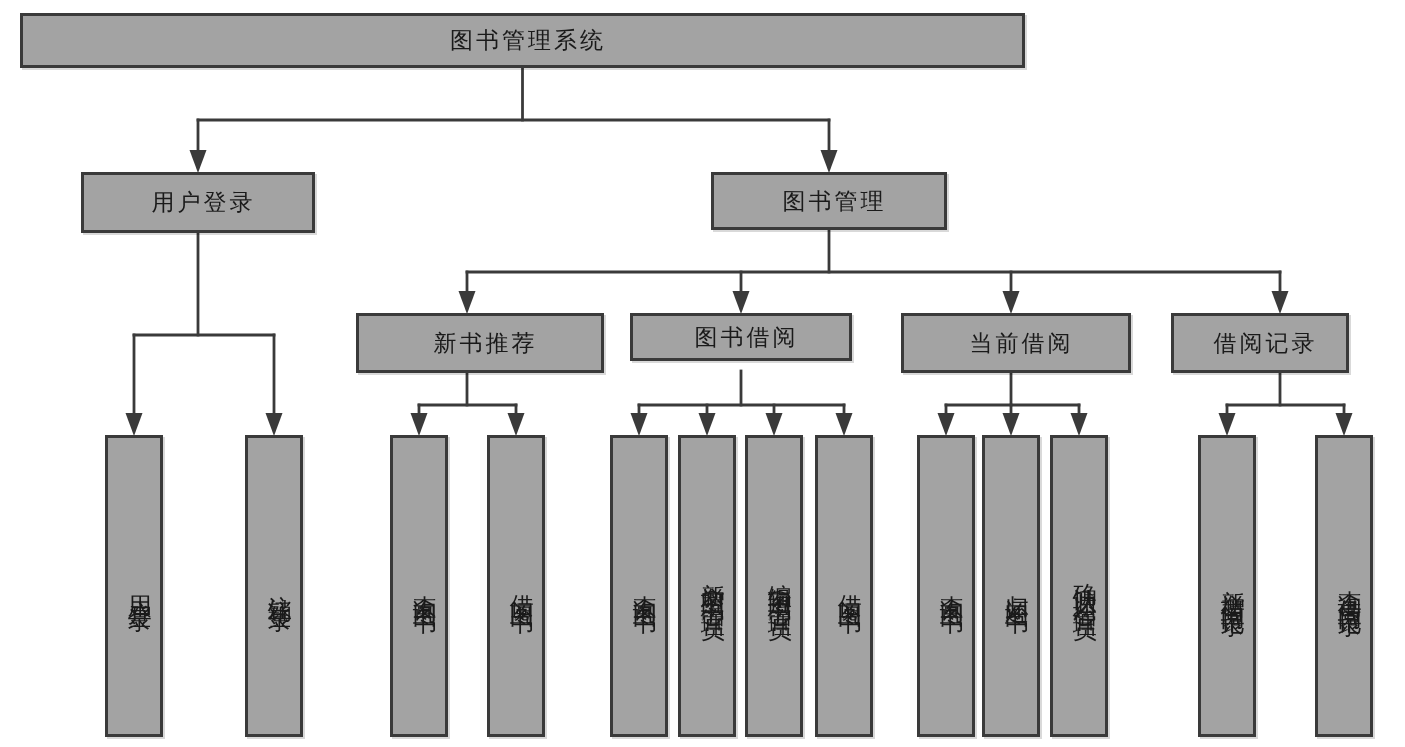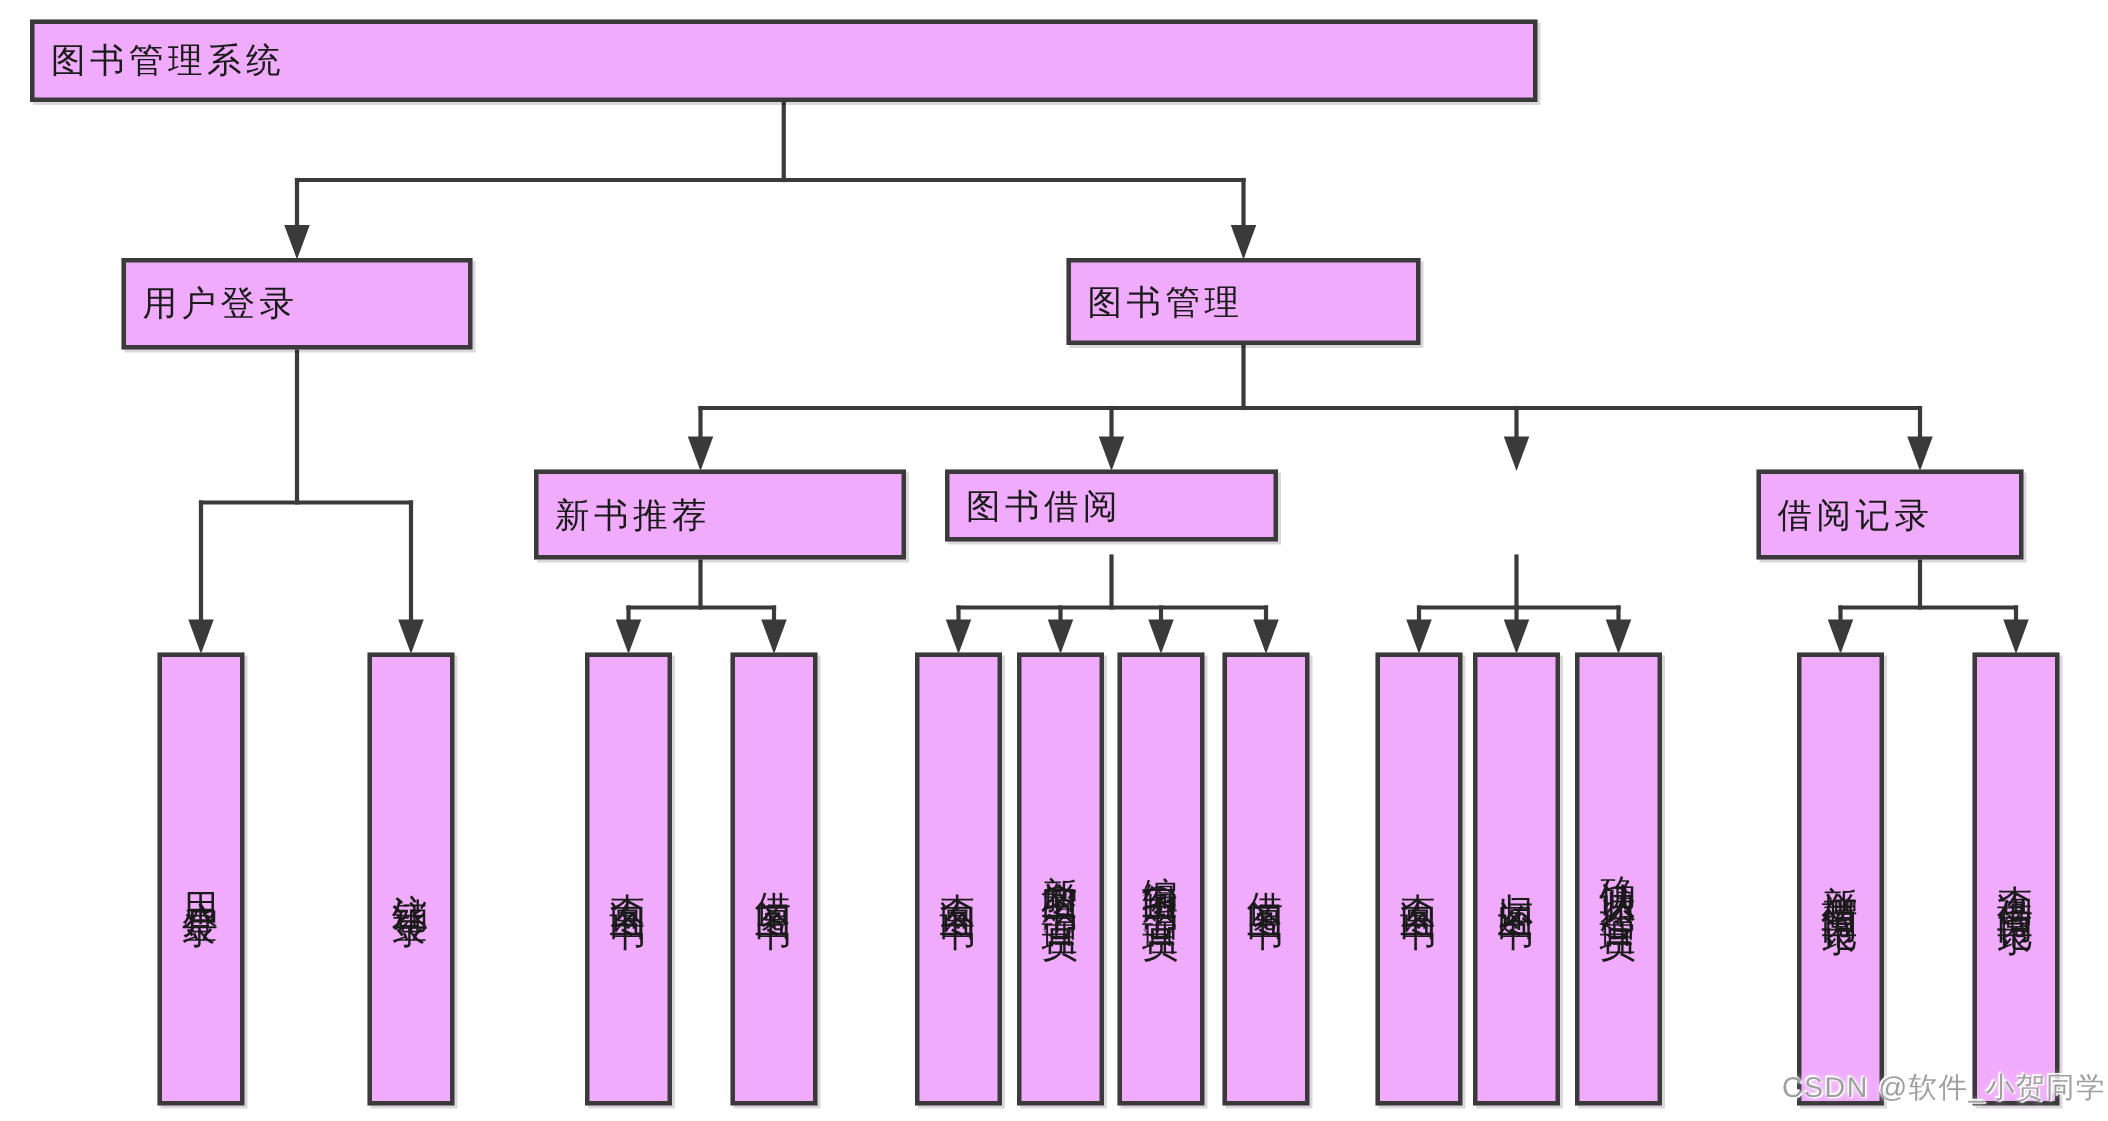--- a/index.html
+++ b/index.html
@@ -5,22 +5,22 @@
   html,body{margin:0;padding:0;background:#ffffff;}
   .canvas{
     position:relative;width:1405px;height:747px;overflow:hidden;
     background:var(--bg,#ffffff);
     font-family:"Liberation Sans","DejaVu Sans",sans-serif;
     color:var(--text,#1a1a1a);
   }
   .connectors{position:absolute;left:0;top:0;z-index:1;}
   .box{
     position:absolute;z-index:2;box-sizing:border-box;
-    display:flex;align-items:center;
-    background:#f0abfc;border:3px solid var(--line,#3a3a3a);
+    display:flex;align-items:center;justify-content:center;
+    background:#a3a3a3;border:3px solid var(--line,#3a3a3a);
     box-shadow:2px 2px 0 rgba(0,0,0,0.15);
     padding-left:11px;
   }
   .lbl{font-size:23px;letter-spacing:3px;white-space:nowrap;}
   .vlbl{
     writing-mode:vertical-rl;text-orientation:mixed;
     font-size:24px;letter-spacing:5px;line-height:1.1;white-space:nowrap;
   }
   .watermark{
     position:absolute;z-index:3;left:1188px;top:712px;
@@ -99,20 +99,23 @@
   <div class="box" style="left:711px;top:172px;width:236px;height:58px">
     <span class="lbl">图书管理</span>
   </div>
 
   <div class="box" style="left:356px;top:313px;width:248px;height:60px">
     <span class="lbl">新书推荐</span>
   </div>
   <div class="box" style="left:630px;top:313px;width:222px;height:48px">
     <span class="lbl">图书借阅</span>
   </div>
+  <div class="box" style="left:901px;top:313px;width:230px;height:60px">
+    <span class="lbl">当前借阅</span>
+  </div>
   <div class="box" style="left:1171px;top:313px;width:178px;height:60px">
     <span class="lbl">借阅记录</span>
   </div>
 
   <div class="box" style="left:105px;top:435px;width:58px;height:302px">
     <span class="vlbl">用户登录</span>
   </div>
   <div class="box" style="left:245px;top:435px;width:58px;height:302px">
     <span class="vlbl">注销登录</span>
   </div>
@@ -147,15 +150,14 @@
     <span class="vlbl">确认归还（管理员）</span>
   </div>
 
   <div class="box" style="left:1198px;top:435px;width:58px;height:302px">
     <span class="vlbl">新增借阅记录</span>
   </div>
   <div class="box" style="left:1315px;top:435px;width:58px;height:302px">
     <span class="vlbl">查询借阅记录</span>
   </div>
 
-  <div class="watermark">CSDN @软件_小贺同学</div>
 
 </div>
 
 </body></html>

